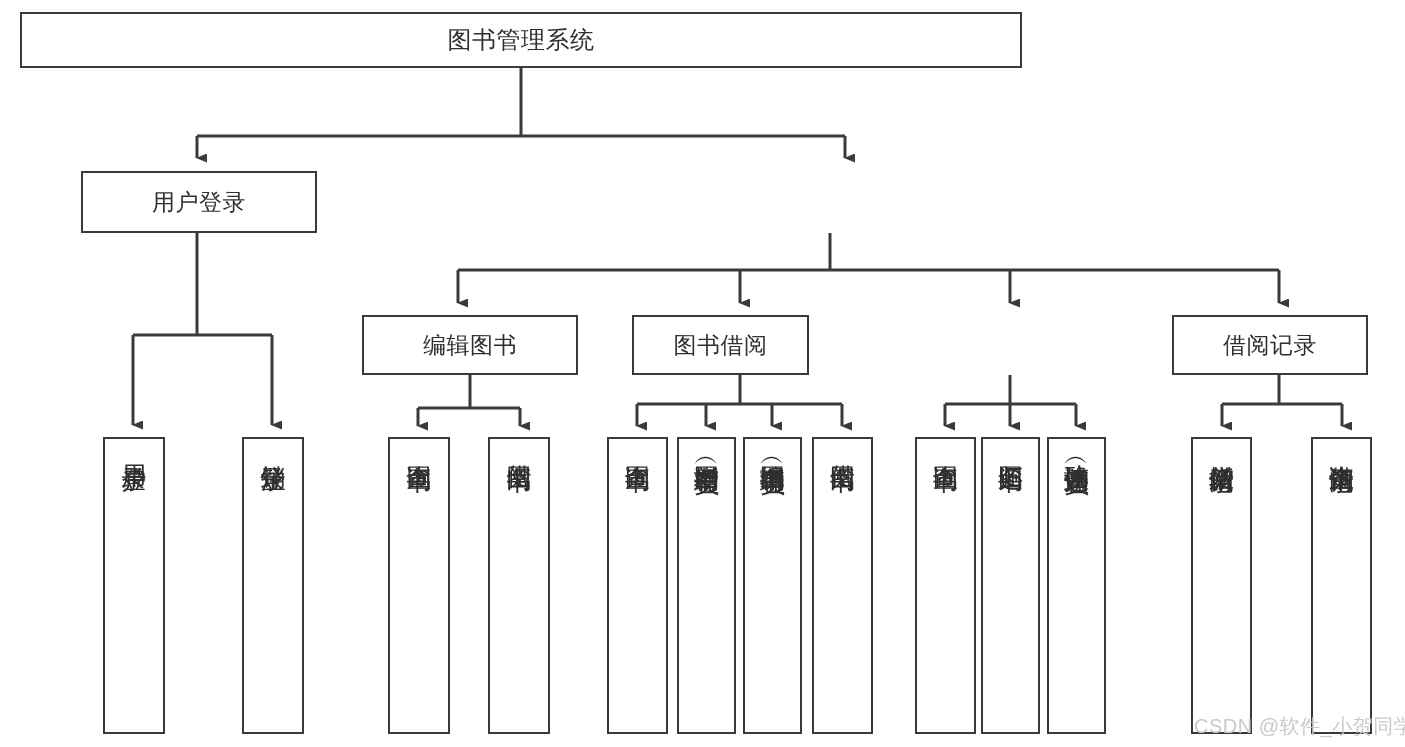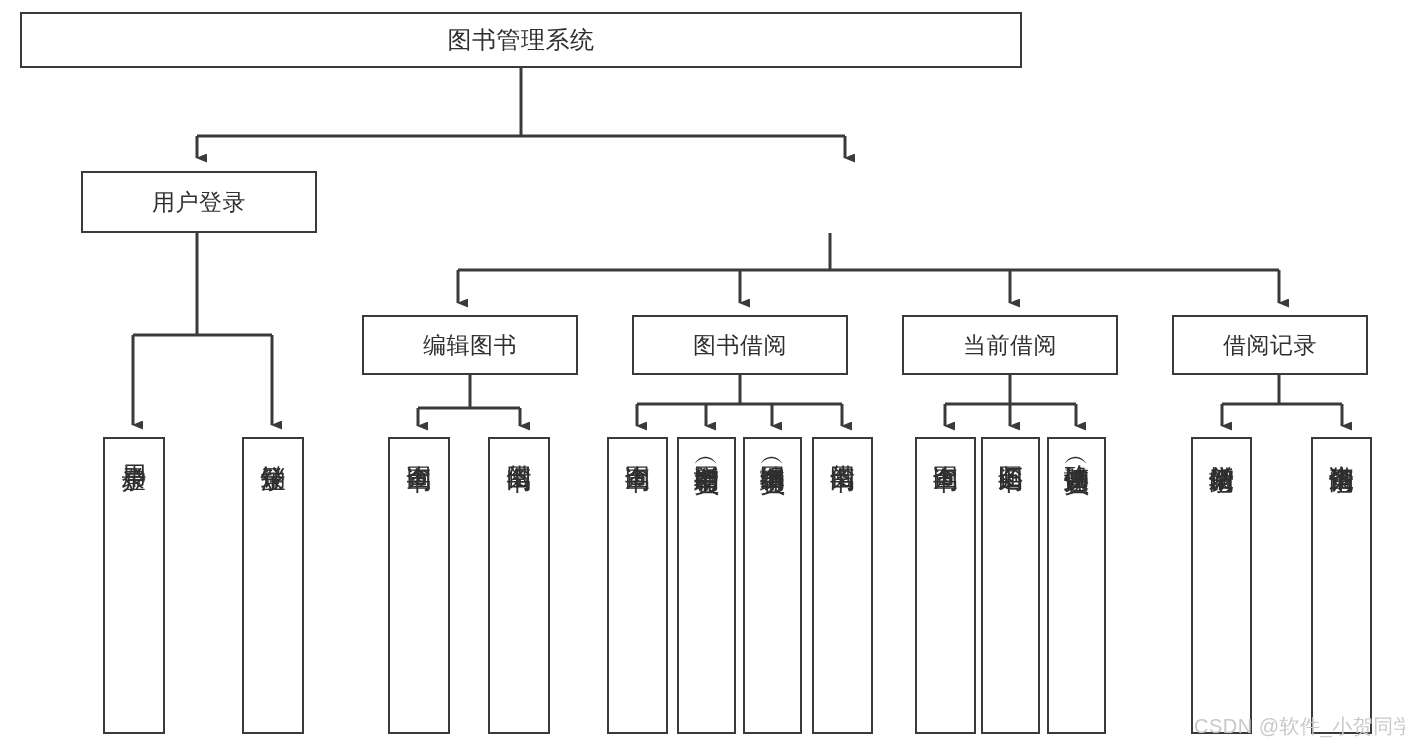--- a/index.html
+++ b/index.html
@@ -125,25 +125,22 @@
     <span class="label">图书管理系统</span>
   </div>
 
   <div class="node horiz" style="left:81px; top:171px; width:236px; height:62px;">
     <span class="label">用户登录</span>
   </div>
 
   <div class="node horiz" style="left:362px; top:315px; width:216px; height:60px;">
     <span class="label">编辑图书</span>
   </div>
-  <div class="node horiz" style="left:632px; top:315px; width:216px; height:60px;">
+  <div class="node horiz" style="left:632px; top:315px; width:177px; height:60px;">
     <span class="label">图书借阅</span>
-  </div>
-  <div class="node horiz" style="left:902px; top:315px; width:216px; height:60px;">
-    <span class="label">当前借阅</span>
   </div>
   <div class="node horiz" style="left:1172px; top:315px; width:196px; height:60px;">
     <span class="label">借阅记录</span>
   </div>
 
   <div class="node vert" style="left:103px; top:437px; width:62px; height:297px;">
     <span class="label">用户登录</span>
   </div>
   <div class="node vert" style="left:242px; top:437px; width:62px; height:297px;">
     <span class="label">注销登录</span>

